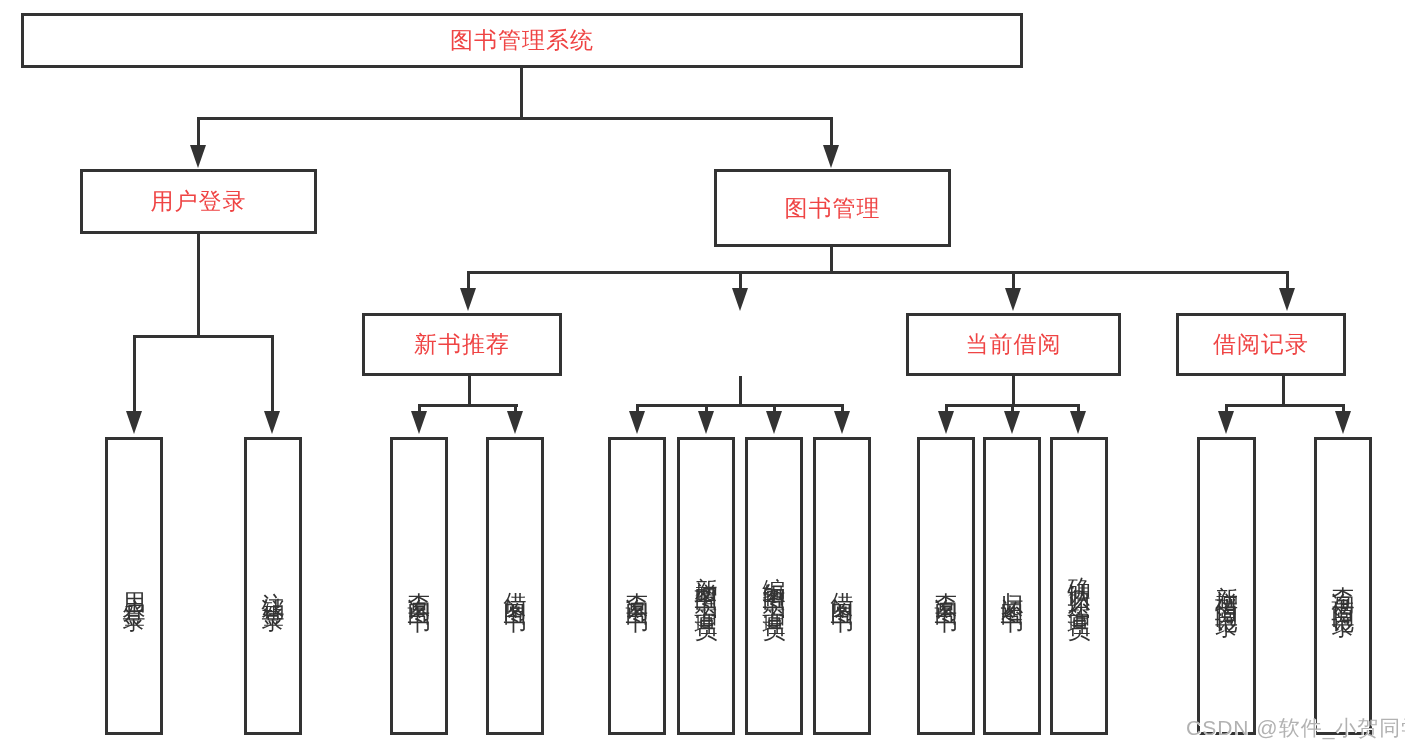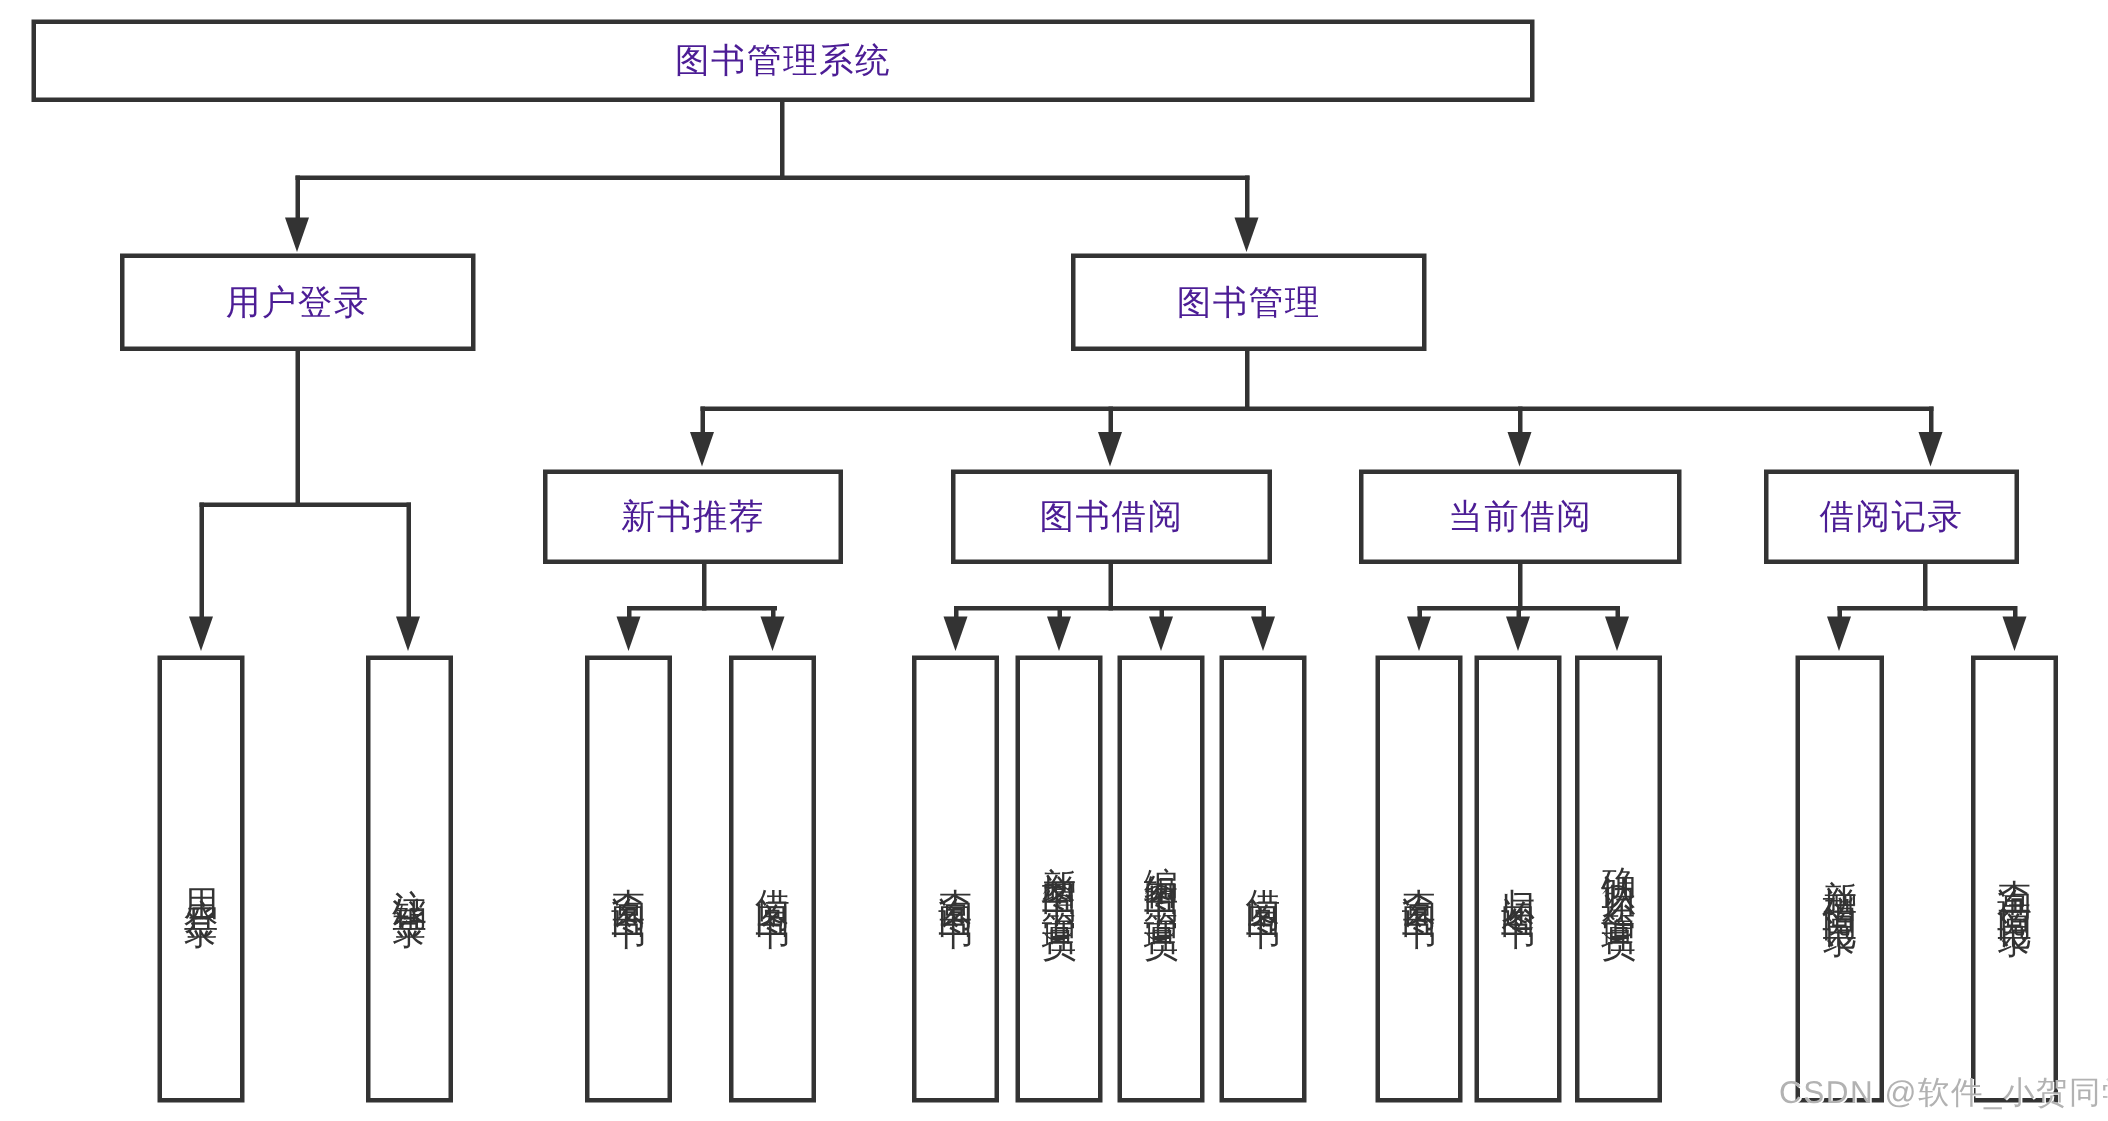--- a/index.html
+++ b/index.html
@@ -16,21 +16,21 @@
     background: #ffffff;
   }
   
   .node {
     position: absolute;
     border: 3px solid #333333;
     background: #ffffff;
     display: flex;
     align-items: center;
     justify-content: center;
-    color: #4c1d95;
+    color: #ef4444;
     font-size: 23px;
     letter-spacing: 1px;
     z-index: 2;
   }
   .leaf {
     position: absolute;
     border: 3px solid #333333;
     background: #ffffff;
     display: flex;
     align-items: center;
@@ -74,42 +74,41 @@
   <div class="node" style="left:21px; top:13px; width:1002px; height:55px;">图书管理系统</div>
 
   <div class="vl" style="left:520px; top:68px; height:52px;"></div>
   <div class="hl" style="left:197px; top:117px; width:636px;"></div>
   <div class="vl" style="left:197px; top:117px; height:33px;"></div>
   <div class="arrow" style="left:190px; top:145px;"></div>
   <div class="vl" style="left:830px; top:117px; height:33px;"></div>
   <div class="arrow" style="left:823px; top:145px;"></div>
 
   <div class="node" style="left:80px; top:169px; width:237px; height:65px;">用户登录</div>
-  <div class="node" style="left:714px; top:169px; width:237px; height:65px;">图书管理</div>
+  <div class="node" style="left:714px; top:169px; width:237px; height:78px;">图书管理</div>
 
   <div class="vl" style="left:197px; top:234px; height:104px;"></div>
   <div class="hl" style="left:133px; top:335px; width:141px;"></div>
   <div class="vl" style="left:133px; top:335px; height:80px;"></div>
   <div class="arrow" style="left:126px; top:411px;"></div>
   <div class="vl" style="left:271px; top:335px; height:80px;"></div>
   <div class="arrow" style="left:264px; top:411px;"></div>
 
   <div class="vl" style="left:830px; top:234px; height:40px;"></div>
   <div class="hl" style="left:467px; top:271px; width:822px;"></div>
   <div class="vl" style="left:467px; top:271px; height:22px;"></div>
   <div class="arrow" style="left:460px; top:288px;"></div>
   <div class="vl" style="left:739px; top:271px; height:22px;"></div>
   <div class="arrow" style="left:732px; top:288px;"></div>
   <div class="vl" style="left:1012px; top:271px; height:22px;"></div>
   <div class="arrow" style="left:1005px; top:288px;"></div>
   <div class="vl" style="left:1286px; top:271px; height:22px;"></div>
   <div class="arrow" style="left:1279px; top:288px;"></div>
 
   <div class="node" style="left:362px; top:313px; width:200px; height:63px;">新书推荐</div>
-  <div class="node" style="left:634px; top:313px; width:214px; height:63px;">图书借阅</div>
   <div class="node" style="left:906px; top:313px; width:215px; height:63px;">当前借阅</div>
   <div class="node" style="left:1176px; top:313px; width:170px; height:63px;">借阅记录</div>
 
   <div class="vl" style="left:468px; top:376px; height:31px;"></div>
   <div class="hl" style="left:418px; top:404px; width:100px;"></div>
   <div class="vl" style="left:418px; top:404px; height:10px;"></div>
   <div class="arrow" style="left:411px; top:411px;"></div>
   <div class="vl" style="left:514px; top:404px; height:10px;"></div>
   <div class="arrow" style="left:507px; top:411px;"></div>
 

